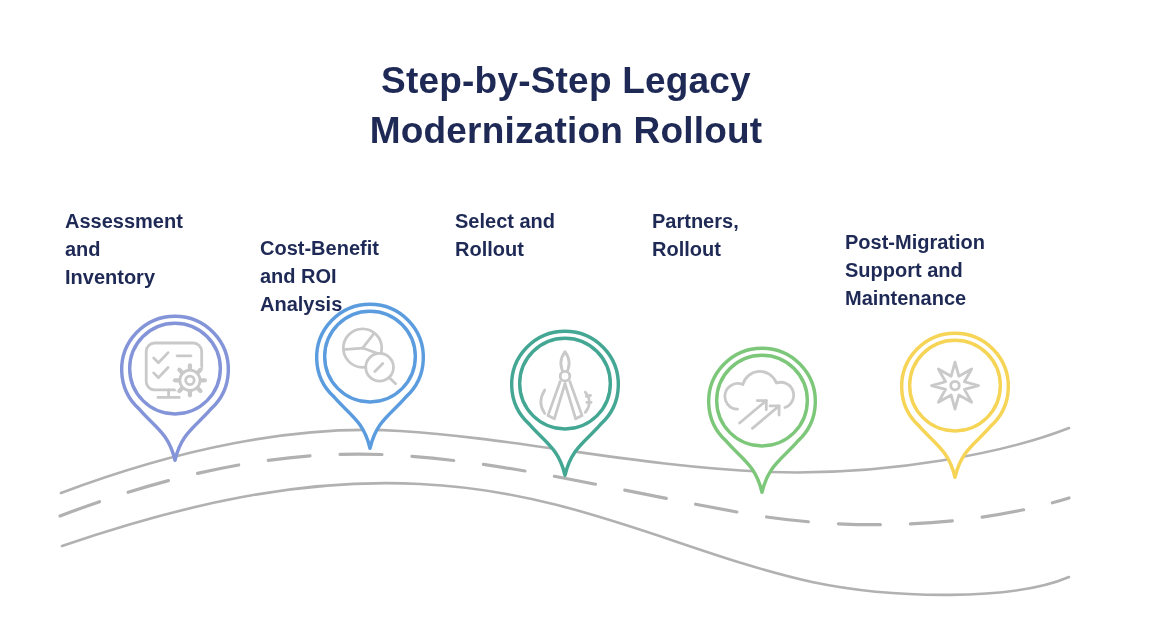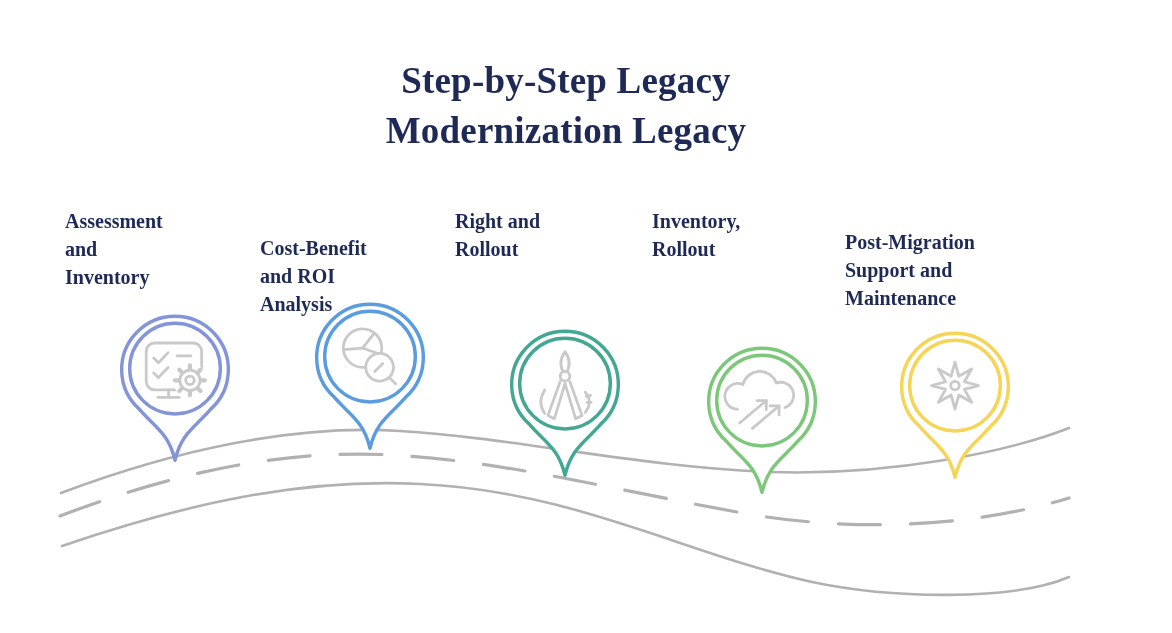--- a/index.html
+++ b/index.html
@@ -1,18 +1,18 @@
 <!DOCTYPE html>
 <html><head>
 <meta charset="utf-8">
 <style>
   html,body{margin:0;padding:0;background:#fff;}
   .stage{
     position:relative;width:1172px;height:633px;background:#ffffff;
-    font-family:Liberation Serif, serif;overflow:hidden;
+    font-family:Liberation Sans, sans-serif;overflow:hidden;
   }
   .title{
     position:absolute;top:56px;left:0;width:1132px;text-align:center;
     color:#1e2a55;font-weight:700;font-size:37px;line-height:50px;letter-spacing:0.2px;
   }
   .step-label{
     position:absolute;top:207px;width:220px;text-align:left;
     color:#1e2a55;font-weight:700;font-size:20px;line-height:28px;
   }
   .step-label span{display:block;}
@@ -29,39 +29,39 @@
   .lbl-4{left:652px;}
   .lbl-5{left:845px;margin-top:21px;}
 </style>
 </head>
 <body>
 
 <div class="stage">
 
   <div class="title">
     <div>Step-by-Step Legacy</div>
-    <div>Modernization Legacy</div>
+    <div>Modernization Rollout</div>
   </div>
 
   <div class="step-label lbl-1">
     <span>Assessment</span>
     <span>and</span>
     <span>Inventory</span>
   </div>
   <div class="step-label lbl-2">
     <span>Cost-Benefit</span>
     <span>and ROI</span>
     <span>Analysis</span>
   </div>
   <div class="step-label lbl-3">
-    <span>Right and</span>
+    <span>Select and</span>
     <span>Rollout</span>
   </div>
   <div class="step-label lbl-4">
-    <span>Inventory,</span>
+    <span>Partners,</span>
     <span>Rollout</span>
   </div>
   <div class="step-label lbl-5">
     <span>Post-Migration</span>
     <span>Support and</span>
     <span>Maintenance</span>
   </div>
 
   <svg class="road" viewBox="0 0 1172 633">
     <g fill="none" stroke-linecap="round" stroke="#b1b1b1">

